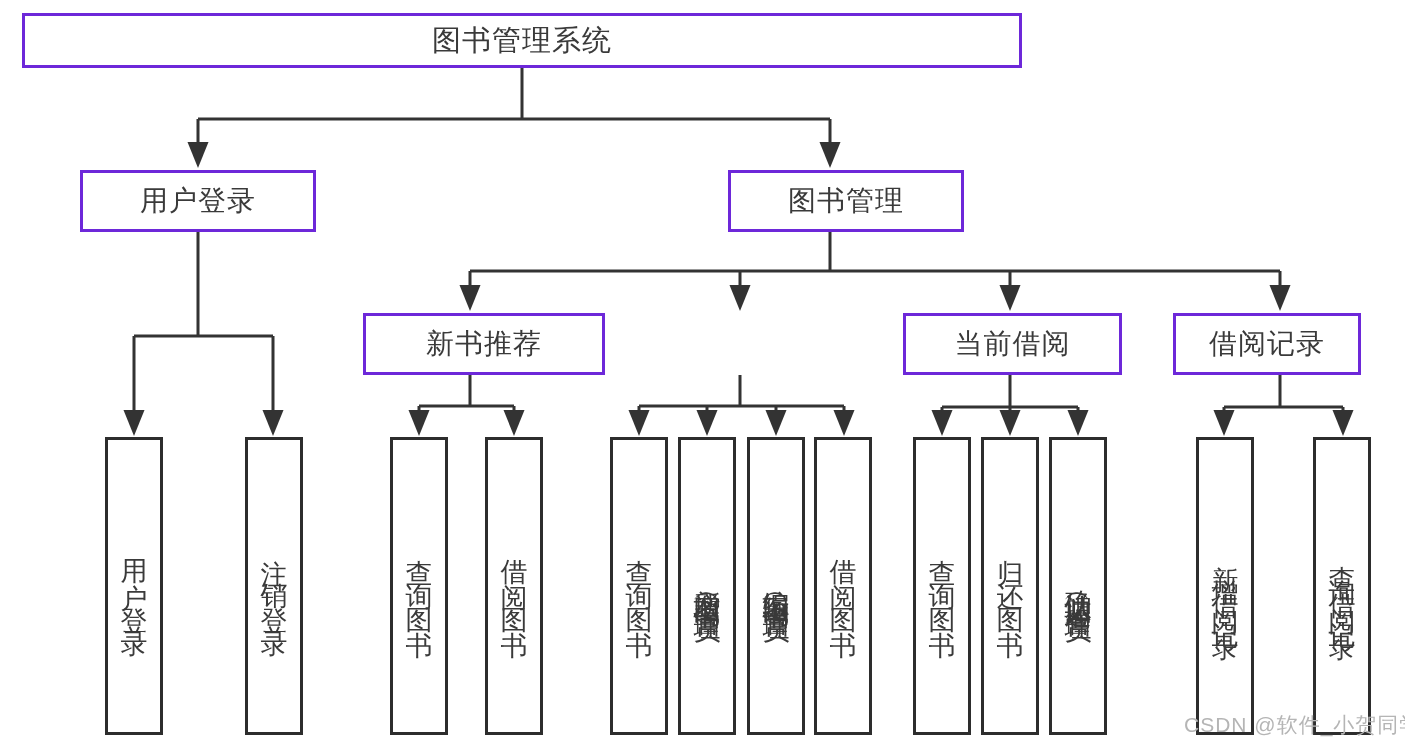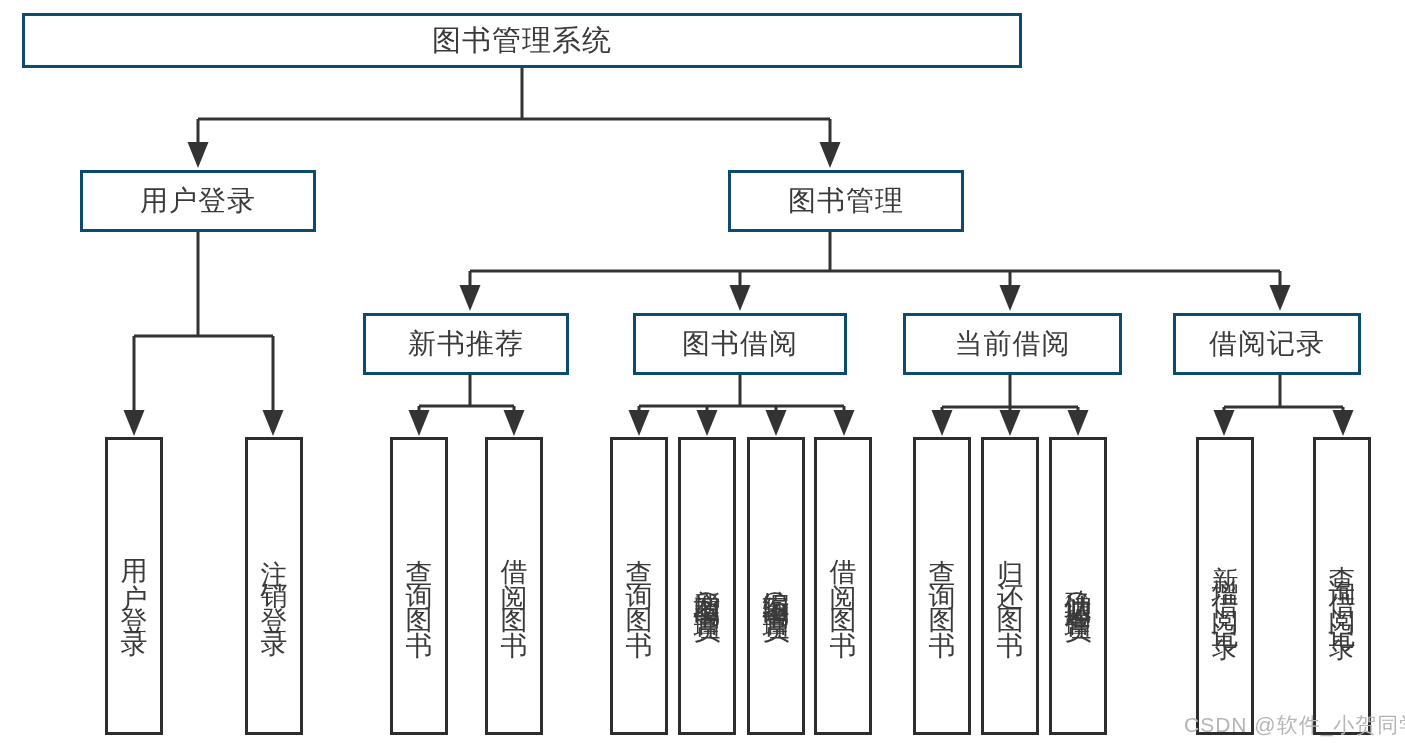--- a/index.html
+++ b/index.html
@@ -17,21 +17,21 @@
   }
   #wires {
     position: absolute;
     left: 0; top: 0;
     width: 1405px; height: 747px;
   }
   .hbox {
     position: absolute;
     box-sizing: border-box;
     background: #ffffff;
-    border: 3px solid #0c4a6e;
+    border: 3px solid #6d28d9;
     color: #3a3a3a;
     font-size: 28px;
     letter-spacing: 1px;
     display: flex;
     align-items: center;
     justify-content: center;
     white-space: nowrap;
   }
   .hbox.root { font-size: 29px; }
   .vbox {
@@ -111,22 +111,21 @@
       <polygon points="1213.5,410 1234.5,410 1224,436"></polygon>
       <polygon points="1332.5,410 1353.5,410 1343,436"></polygon>
     </g>
   </svg>
 
   <div class="hbox root" style="left:22px;top:13px;width:1000px;height:55px">图书管理系统</div>
 
   <div class="hbox" style="left:80px;top:170px;width:236px;height:62px">用户登录</div>
   <div class="hbox" style="left:728px;top:170px;width:236px;height:62px">图书管理</div>
 
-  <div class="hbox" style="left:363px;top:313px;width:206px;height:62px">新书推荐</div>
-  <div class="hbox" style="left:633px;top:313px;width:214px;height:62px">图书借阅</div>
+  <div class="hbox" style="left:363px;top:313px;width:242px;height:62px">新书推荐</div>
   <div class="hbox" style="left:903px;top:313px;width:219px;height:62px">当前借阅</div>
   <div class="hbox" style="left:1173px;top:313px;width:188px;height:62px">借阅记录</div>
 
   <div class="vbox v4" style="left:105px">用户登录</div>
   <div class="vbox v4" style="left:245px">注销登录</div>
 
   <div class="vbox v4" style="left:390px">查询图书</div>
   <div class="vbox v4" style="left:485px">借阅图书</div>
 
   <div class="vbox v4" style="left:610px">查询图书</div>

